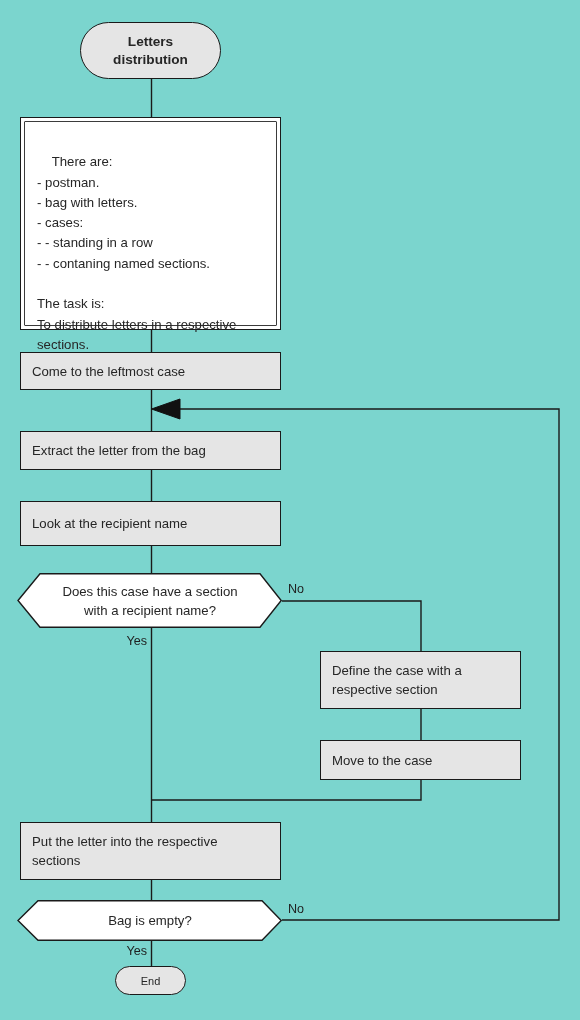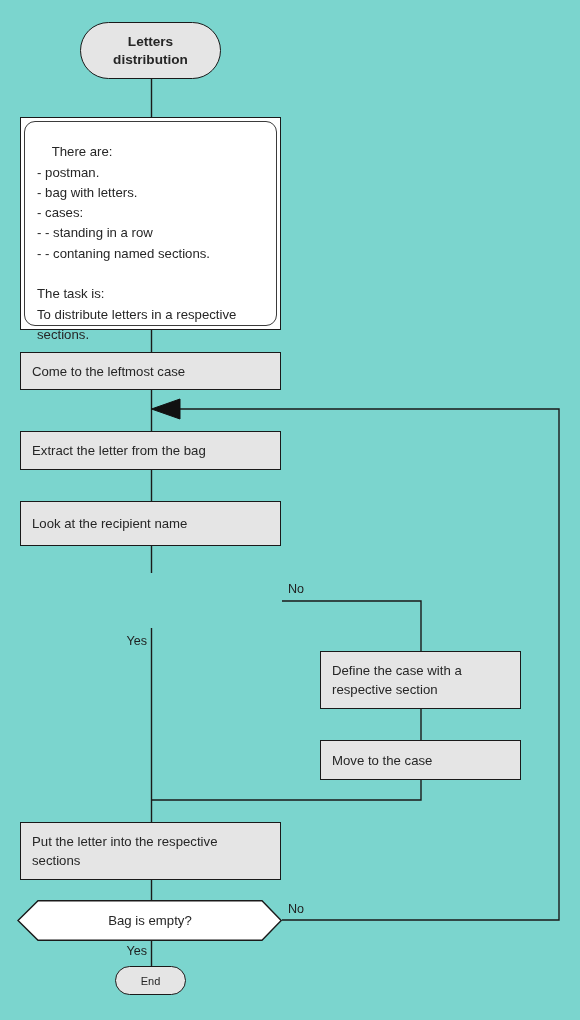--- a/index.html
+++ b/index.html
@@ -64,23 +64,23 @@
     position: absolute;
     box-sizing: border-box;
     border: 1.6px solid #1a1a1a;
     background: #ffffff;
     z-index: 2;
   }
   .node-comment-inner {
     position: absolute;
     box-sizing: border-box;
     border: 1.3px solid #3b3b3b;
-    border-radius: 11px;
+    border-radius: 1px;
     background: #ffffff;
-    padding: 0 12px 8px 12px;
+    padding: 10px 12px 8px 12px;
     font-size: 13.2px;
     line-height: 20.3px;
     color: #262626;
     white-space: pre-wrap;
     z-index: 3;
   }
   .node-decision {
     position: absolute;
     z-index: 2;
   }
@@ -179,20 +179,26 @@
   </div>
 
   <div class="node node-process" style="left:20px; top:431px; width:261px; height:39px;">
     <span class="txt">Extract the letter from the bag</span>
   </div>
 
   <div class="node node-process" style="left:20px; top:501px; width:261px; height:45px;">
     <span class="txt">Look at the recipient name</span>
   </div>
 
+  <div class="node-decision" style="left:18px; top:573px; width:264px; height:55px;">
+    <svg width="264" height="55" viewBox="0 0 264 55" xmlns="http://www.w3.org/2000/svg">
+      <polygon points="0,27.5 22,0.8 242,0.8 263.2,27.5 242,54.2 22,54.2" fill="#ffffff" stroke="#1a1a1a" stroke-width="1.4"></polygon>
+    </svg>
+    <div class="dec-label">Does this case have a section with a recipient name?</div>
+  </div>
   <div class="edge-label" style="left:288px; top:582px;">No</div>
   <div class="edge-label right-al" style="left:98px; top:634px; width:49px;">Yes</div>
 
   <div class="node node-process" style="left:320px; top:651px; width:201px; height:58px;">
     <span class="txt">Define the case with a respective section</span>
   </div>
 
   <div class="node node-process" style="left:320px; top:740px; width:201px; height:40px;">
     <span class="txt">Move to the case</span>
   </div>

